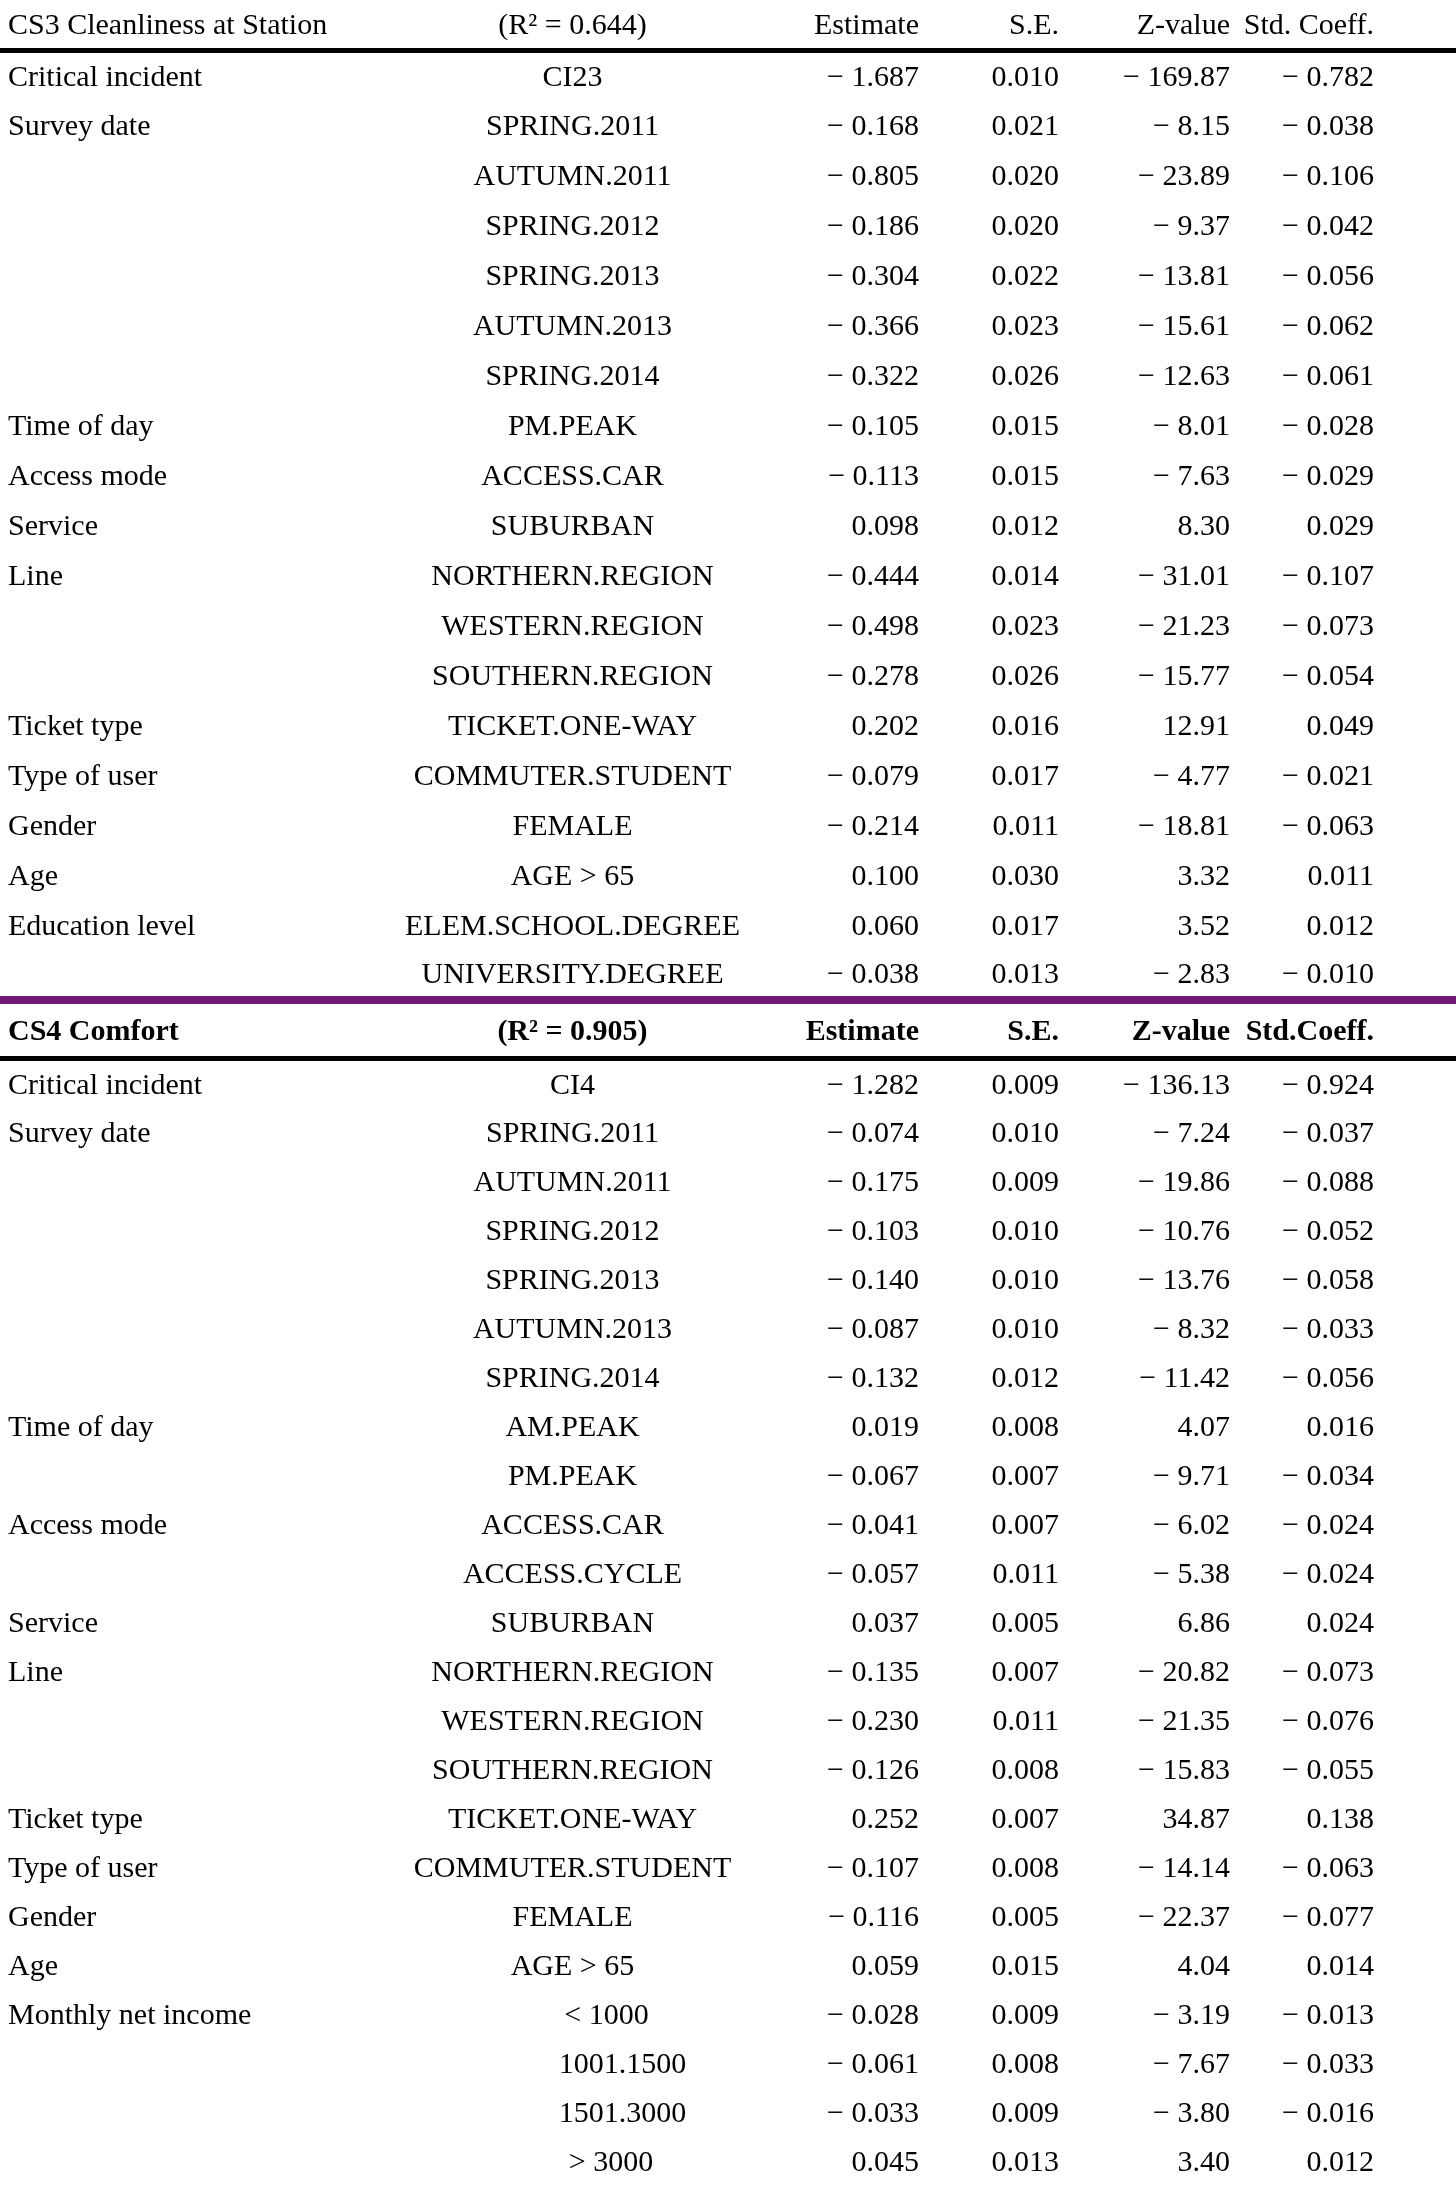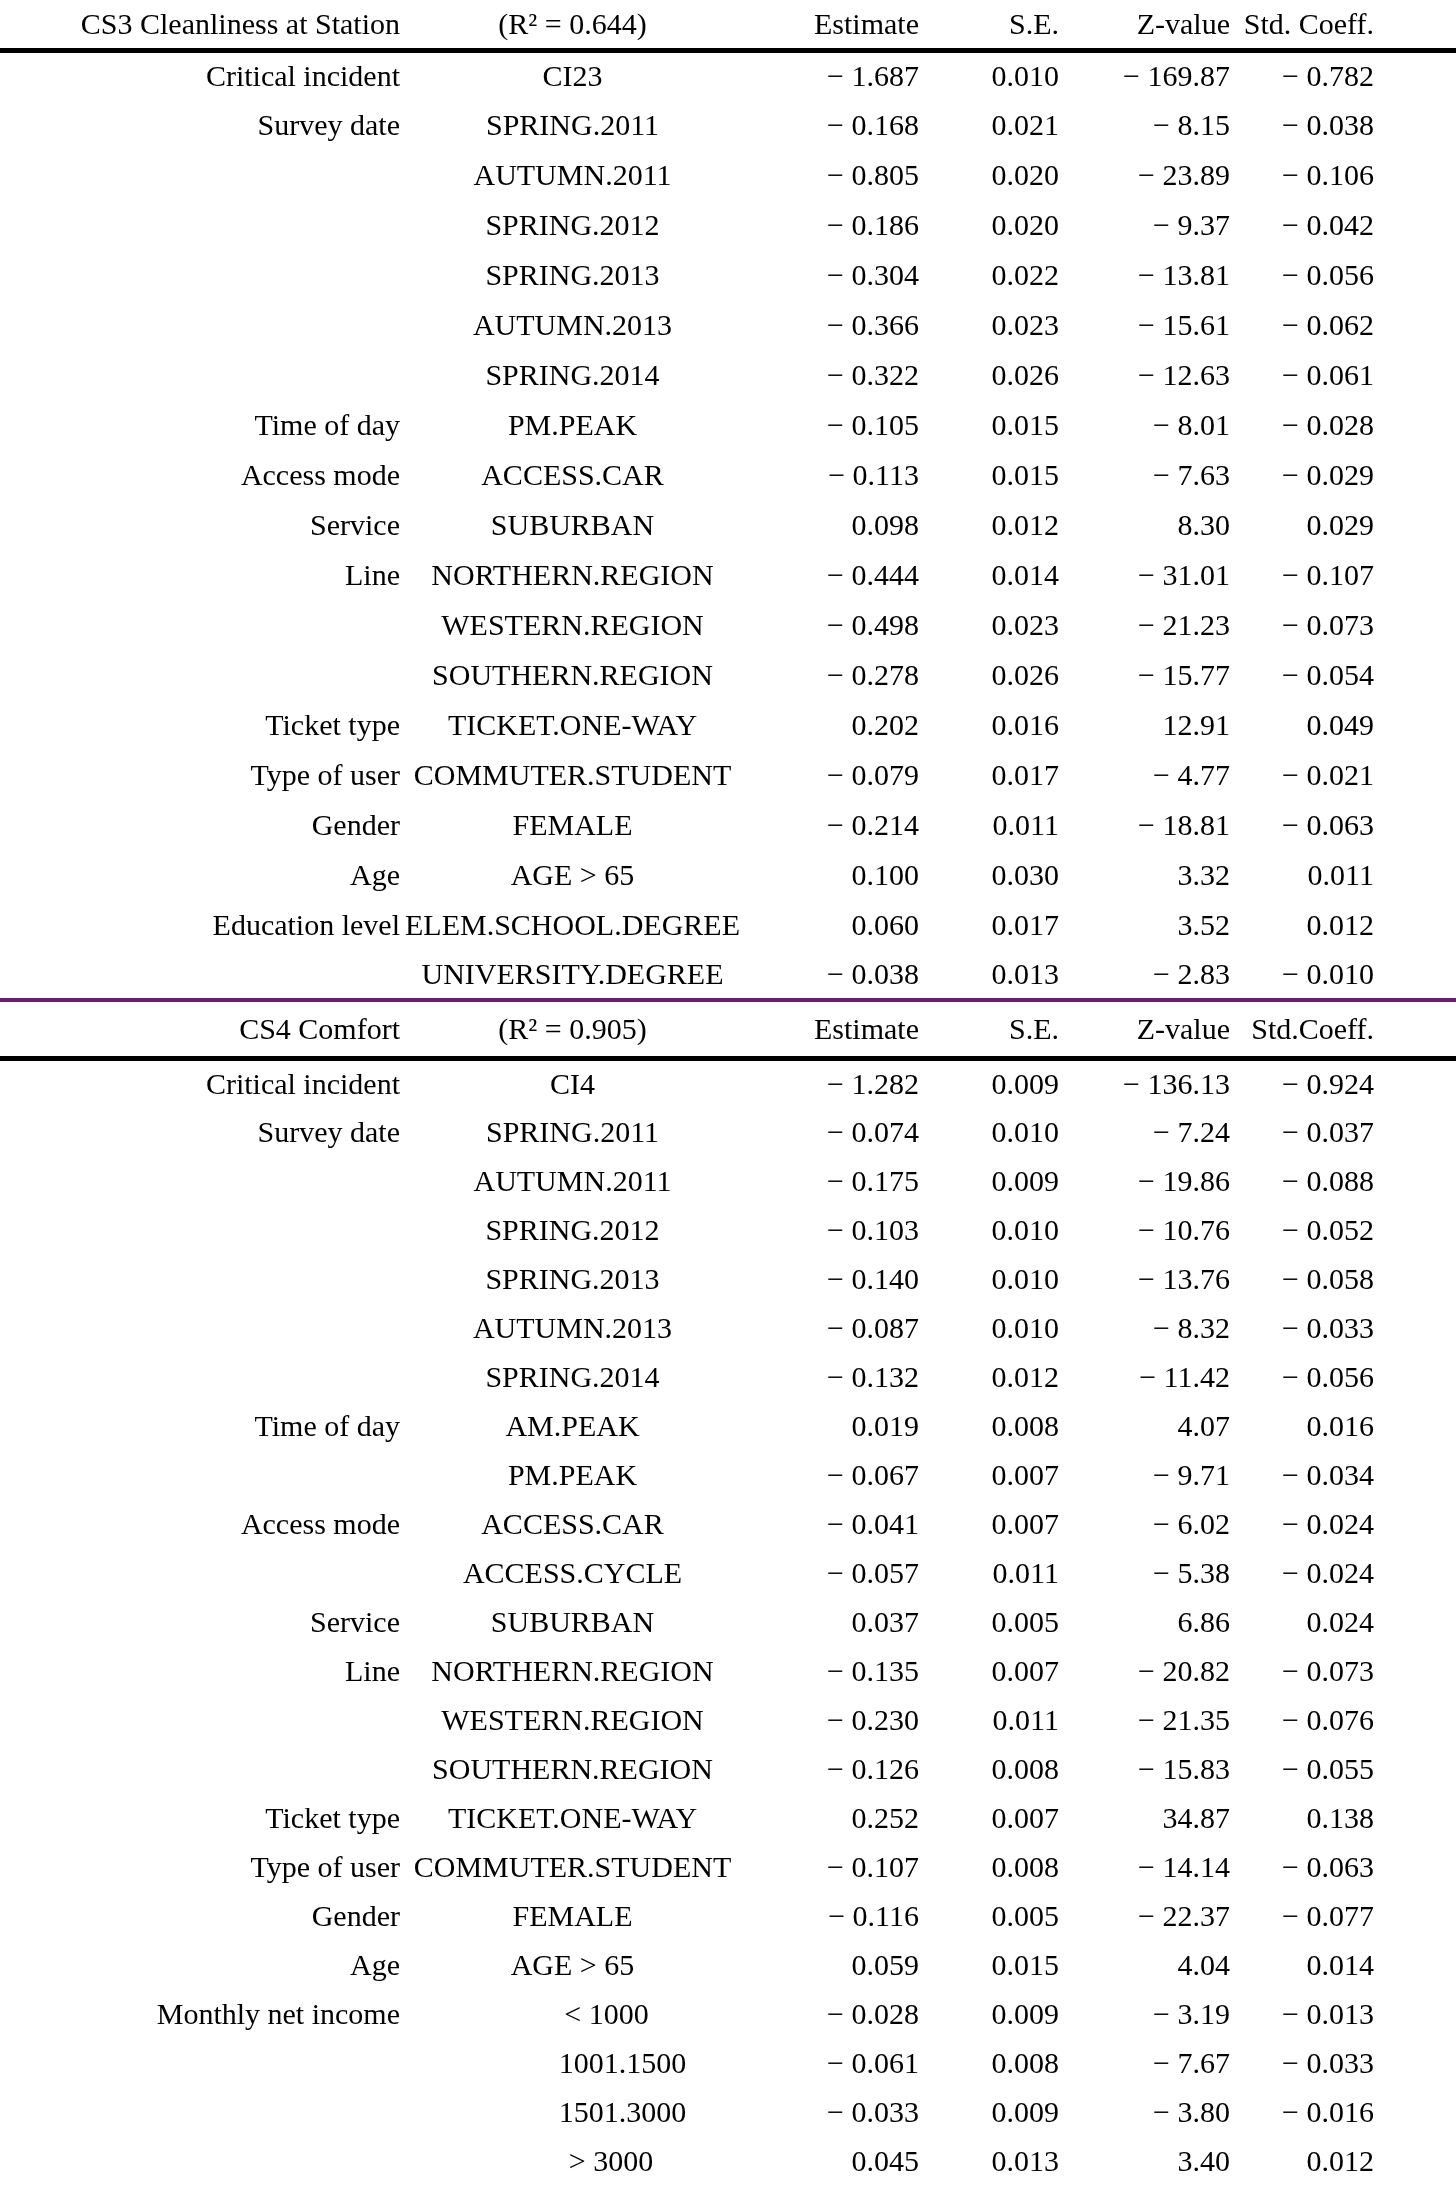--- a/index.html
+++ b/index.html
@@ -22,33 +22,34 @@
   col.c-est { width: 180px; }
   col.c-se  { width: 140px; }
   col.c-z   { width: 171px; }
   col.c-std { width: 220px; }
 
   td {
     vertical-align: middle;
     white-space: nowrap;
     overflow: visible;
   }
-  td.cat { text-align: right; padding-left: 1px; }
+  td.cat { text-align: left; padding-left: 8px; }
   td.var { text-align: center; }
   td.num { text-align: right; padding-right: 6px; }
   td.num.last { padding-right: 82px; }
 
   
   tr.sec-head td {
     border-bottom: 5px solid #000000;
   }
   tbody[data-section="0"] tr.sec-head { height: 50px; }
   tbody[data-section="1"] tr.sec-head { height: 58px; }
   tbody[data-section="1"] tr.sec-head td {
-    border-top: 4px solid #701a75;
+    border-top: 8px solid #701a75;
+    font-weight: bold;
   }
 
   
   tbody[data-section="0"] tr.data-row { height: 50px; }
   tbody[data-section="1"] tr.data-row { height: 49px; }
 </style>
 </head>
 <body>
 
 <table class="results">

